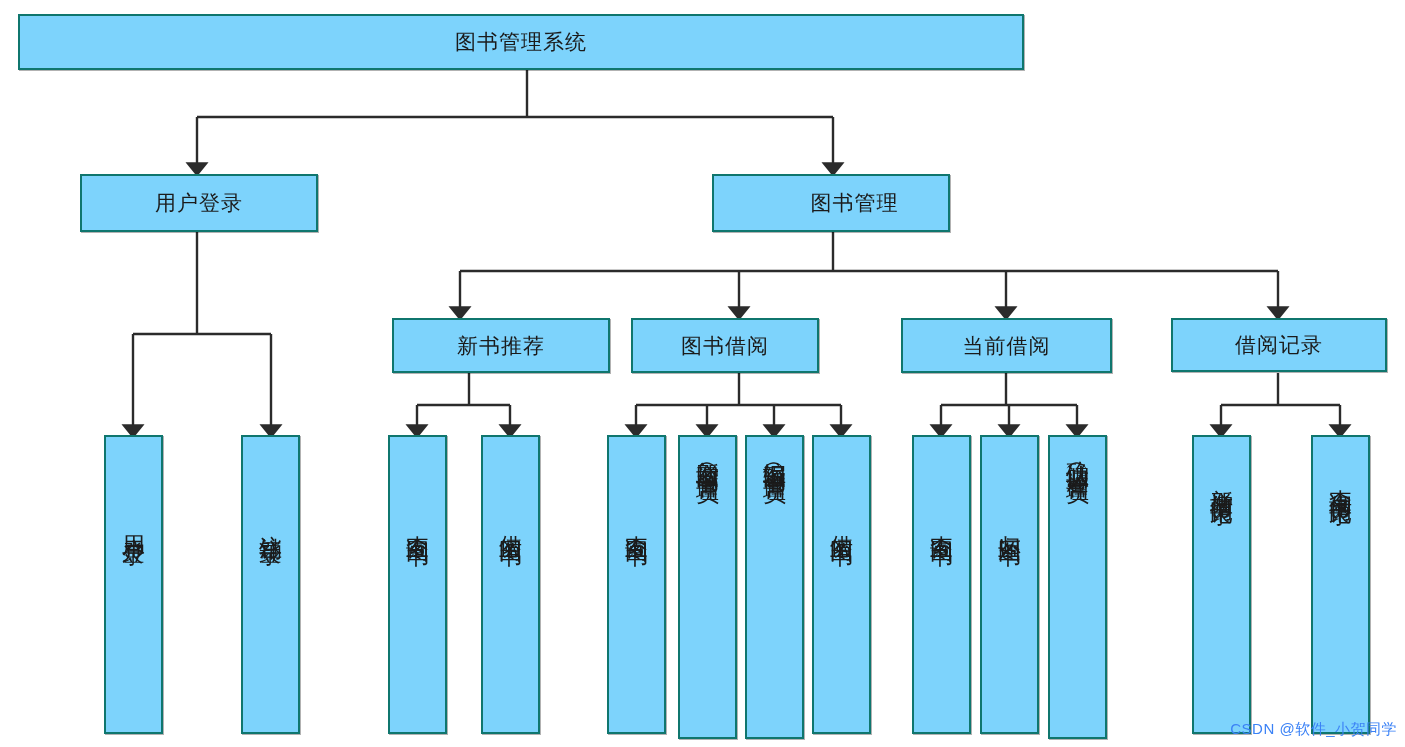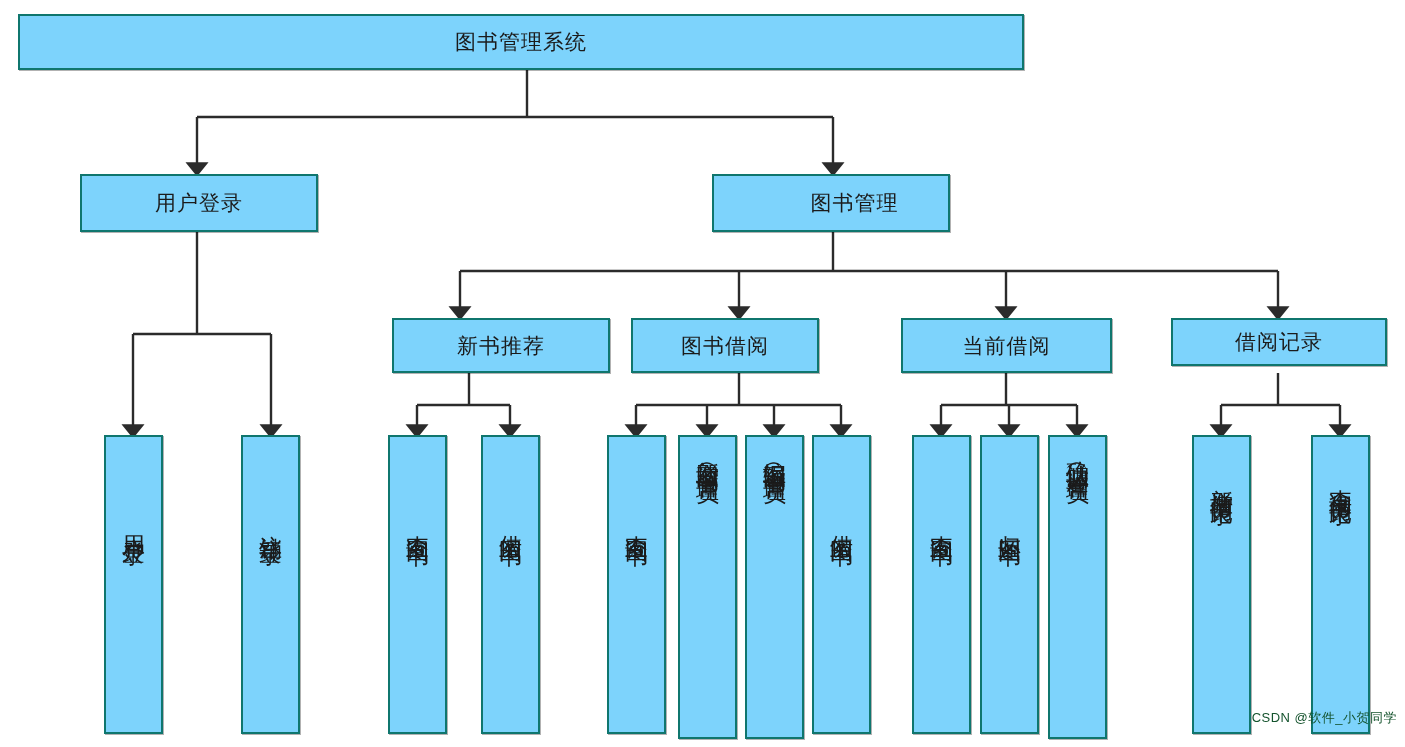--- a/index.html
+++ b/index.html
@@ -55,23 +55,23 @@
     font-size: 23px;
     color: #1b1b1b;
     letter-spacing: 3px;
     line-height: 1;
     white-space: nowrap;
     display: block;
   }
   .watermark {
     position: absolute;
     right: 8px;
-    bottom: 20px;
-    font-size: 13px;
-    color: #14532d;
+    bottom: 8px;
+    font-size: 15px;
+    color: #3b82f6;
     letter-spacing: 0.5px;
     white-space: nowrap;
     user-select: none;
   }
 </style>
 </head>
 <body>
 
 <div id="diagram-root">
 
@@ -142,21 +142,21 @@
   </div>
 
   <div class="node" style="left:631px; top:318px; width:188px; height:55px;">
     <span class="label-h">图书借阅</span>
   </div>
 
   <div class="node" style="left:901px; top:318px; width:211px; height:55px;">
     <span class="label-h">当前借阅</span>
   </div>
 
-  <div class="node" style="left:1171px; top:318px; width:216px; height:48px;">
+  <div class="node" style="left:1171px; top:318px; width:216px; height:54px;">
     <span class="label-h">借阅记录</span>
   </div>
 
   <div class="node vertical" style="left:104px; top:435px; width:59px; height:299px; padding-top:80px;">
     <span class="label-v">用户登录</span>
   </div>
 
   <div class="node vertical" style="left:241px; top:435px; width:59px; height:299px; padding-top:80px;">
     <span class="label-v">注销登录</span>
   </div>

